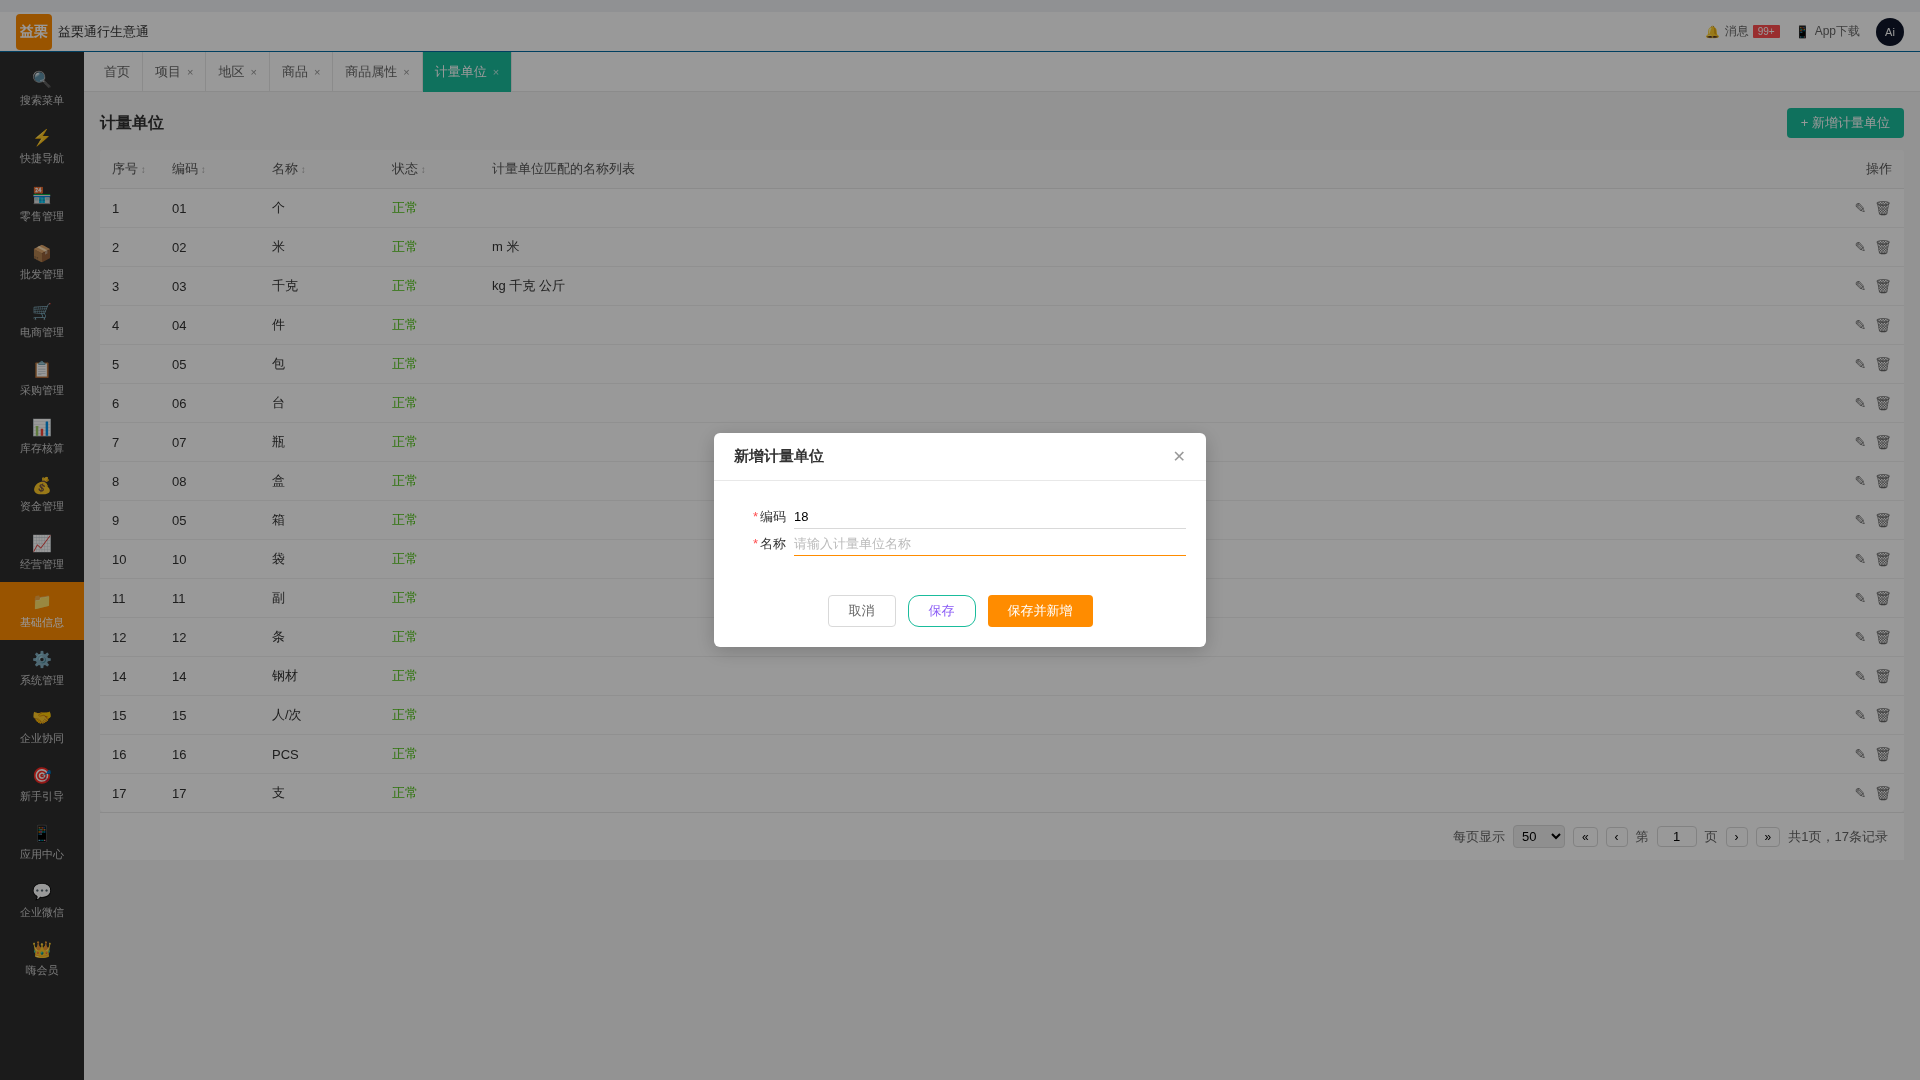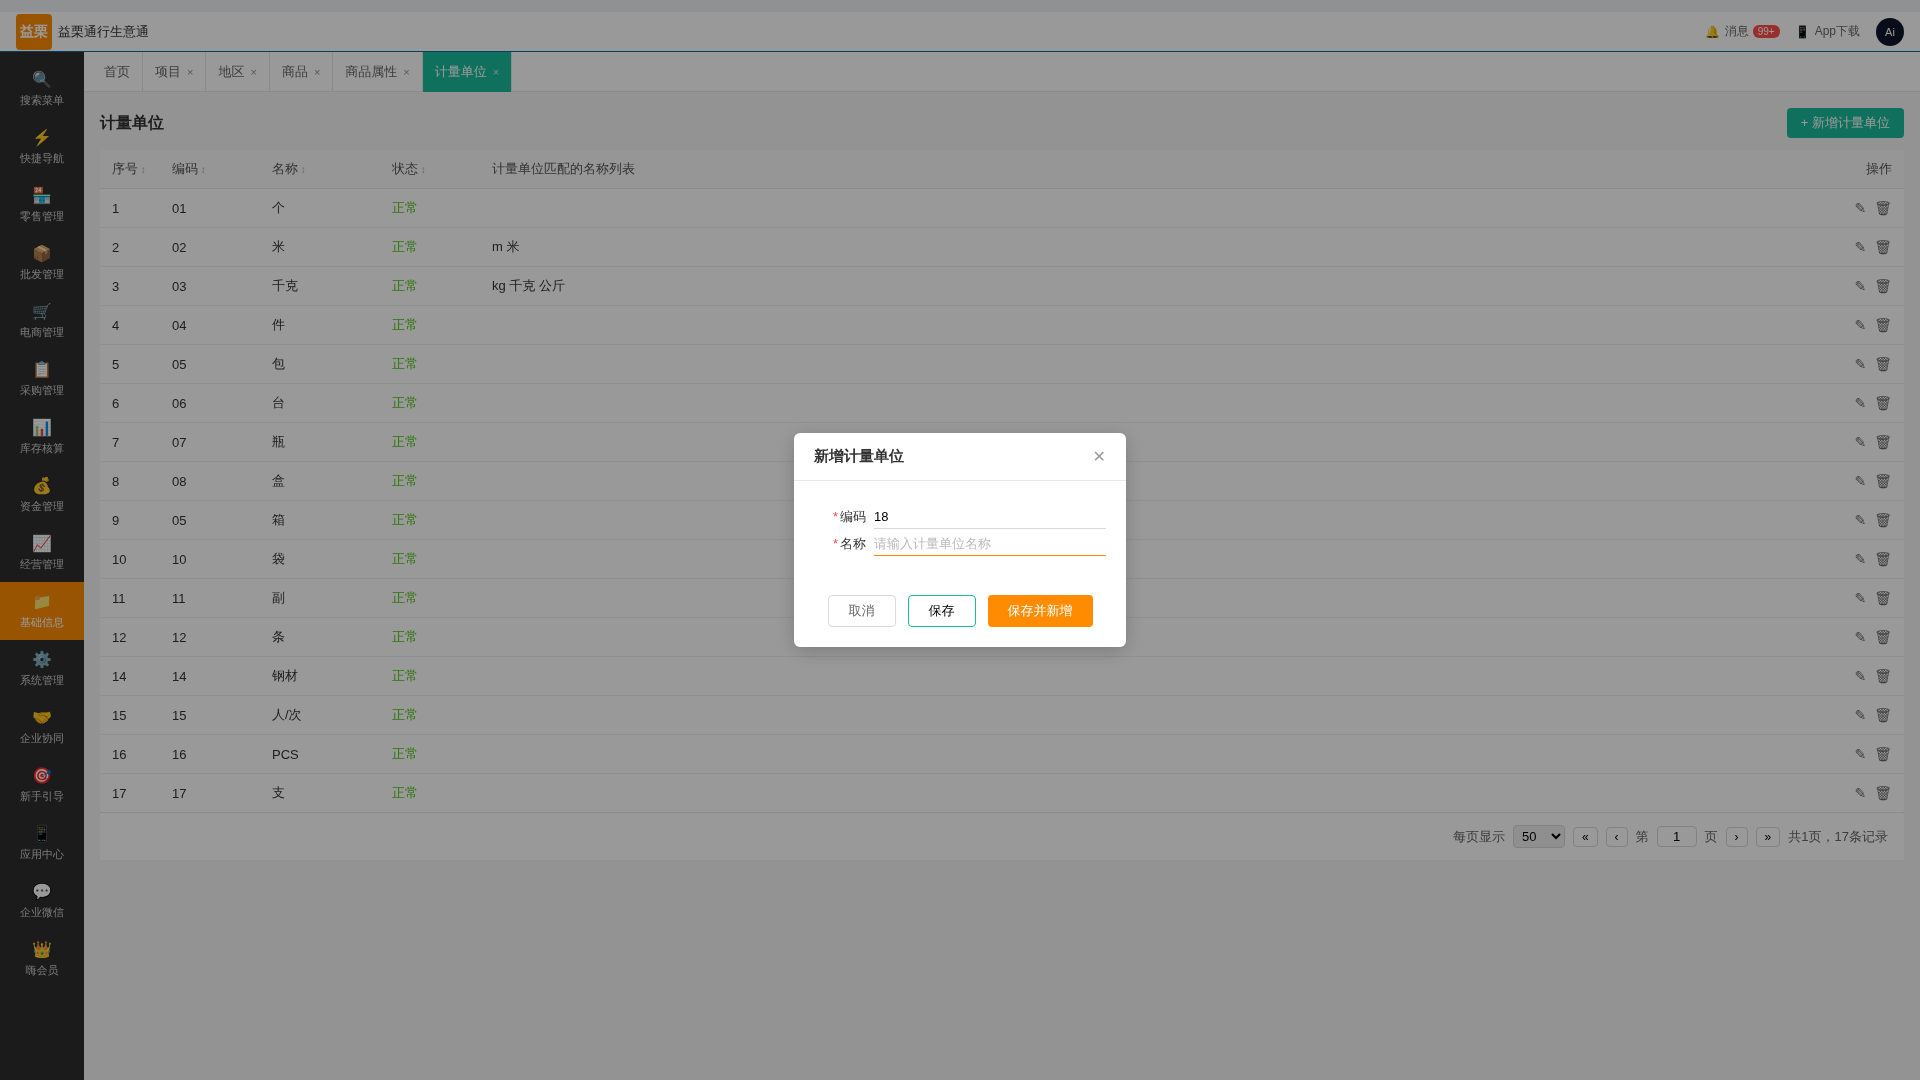--- a/index.html
+++ b/index.html
@@ -7,21 +7,21 @@
 
     
     .app-wrapper { display: flex; flex-direction: column; height: 1080px; width: 1920px; }
     .top-bar { height: 40px; background: #fff; display: flex; align-items: center; padding: 10px 16px; border-bottom: 1px solid #0369a1; justify-content: space-between; flex-shrink: 0; margin-top: 12px; }
     .top-bar-left { display: flex; align-items: center; gap: 8px; }
     .logo-area { display: flex; align-items: center; gap: 6px; }
     .logo-icon { width: 36px; height: 36px; background: #ff8c00; border-radius: 4px; display: flex; align-items: center; justify-content: center; color: white; font-weight: bold; font-size: 14px; }
     .logo-text { font-size: 13px; color: #333; font-weight: normal; }
     .top-bar-right { display: flex; align-items: center; gap: 16px; }
     .top-bar-btn { font-size: 12px; color: #666; cursor: pointer; display: flex; align-items: center; gap: 4px; }
-    .badge { background: #ff4d4f; color: white; border-radius: 6px; font-size: 10px; padding: 1px 5px; }
+    .badge { background: #ff4d4f; color: white; border-radius: 1px; font-size: 10px; padding: 1px 5px; }
     .avatar { width: 28px; height: 28px; border-radius: 50%; background: #d9d9d9; }
 
     .main-layout { display: flex; flex: 1; overflow: hidden; }
 
     
     .sidebar { width: 84px; background: #2d2d2d; display: flex; flex-direction: column; align-items: center; padding-top: 8px; flex-shrink: 0; }
     .sidebar-item { width: 100%; padding: 10px 4px; display: flex; flex-direction: column; align-items: center; color: #ccc; font-size: 11px; cursor: pointer; gap: 2px; }
     .sidebar-item.active { background: #ff8c00; color: white; }
     .sidebar-item-icon { font-size: 16px; margin-bottom: 2px; }
 
@@ -56,34 +56,34 @@
     
     .pagination { display: flex; align-items: center; justify-content: flex-end; padding: 12px 16px; background: white; border-top: 1px solid #e8e8e8; gap: 8px; font-size: 13px; color: #666; }
     .pagination-btn { padding: 2px 8px; border: 1px solid #d9d9d9; border-radius: 4px; cursor: pointer; background: white; font-size: 12px; }
     .page-input { width: 40px; border: 1px solid #d9d9d9; border-radius: 4px; text-align: center; padding: 2px; font-size: 13px; }
     .per-page-select { border: 1px solid #d9d9d9; border-radius: 4px; padding: 2px 4px; font-size: 13px; }
 
     
     .overlay { position: fixed; top: 0; left: 0; right: 0; bottom: 0; background: rgba(0,0,0,0.4); display: flex; align-items: center; justify-content: center; z-index: 1000; }
 
     
-    .modal { background: white; border-radius: 6px; width: 332px; box-shadow: 0 4px 20px rgba(0,0,0,0.2); }
+    .modal { background: white; border-radius: 6px; width: 492px; box-shadow: 0 4px 20px rgba(0,0,0,0.2); }
     .modal-header { display: flex; align-items: center; justify-content: space-between; padding: 14px 20px; border-bottom: 1px solid #e8e8e8; }
     .modal-title { font-size: 15px; font-weight: bold; color: #333; }
     .modal-close { cursor: pointer; color: #999; font-size: 16px; }
     .modal-body { padding: 24px 20px; }
     .form-row { display: flex; align-items: center; margin-bottom: 3px; }
     .form-label { width: 60px; text-align: right; font-size: 13px; color: #333; padding-right: 8px; }
     .required { color: #ff4d4f; margin-right: 2px; }
     .form-input { flex: 1; border: none; border-bottom: 1px solid #d9d9d9; padding: 4px 0; font-size: 13px; outline: none; }
     .form-input.focused { border-bottom: 1px solid #ff8c00; }
     .form-input::placeholder { color: #bbb; }
     .modal-footer { display: flex; justify-content: center; gap: 12px; padding: 12px 20px 20px; }
     .btn-cancel { padding: 6px 20px; border: 1px solid #d9d9d9; border-radius: 4px; background: white; cursor: pointer; font-size: 13px; color: #666; }
-    .btn-save { padding: 6px 20px; border: 1px solid #1abc9c; border-radius: 4px; background: white; cursor: pointer; font-size: 13px; color: #000000; }
+    .btn-save { padding: 6px 20px; border: 1px solid #1abc9c; border-radius: 11px; background: white; cursor: pointer; font-size: 13px; color: #8b5cf6; }
     .btn-save-new { padding: 6px 20px; border: none; border-radius: 4px; background: #ff8c00; cursor: pointer; font-size: 13px; color: white; }
 
     .col-num { width: 60px; }
     .col-code { width: 100px; }
     .col-name { width: 120px; }
     .col-status { width: 100px; }
     .col-match { flex: 1; }
     .col-action { width: 80px; text-align: right; }
   </style>
 </head>

